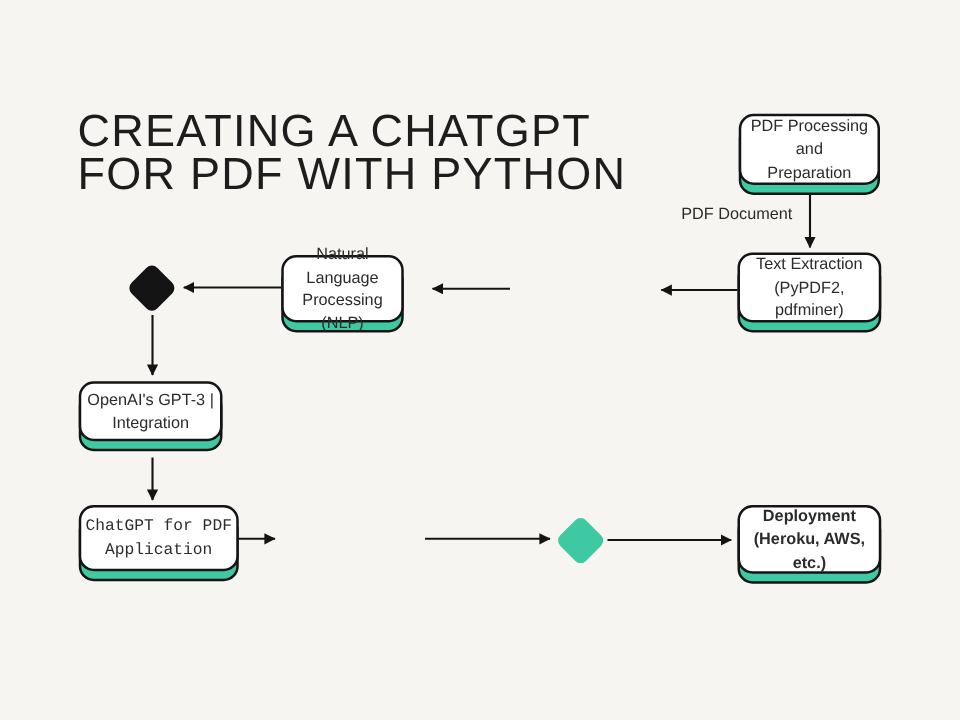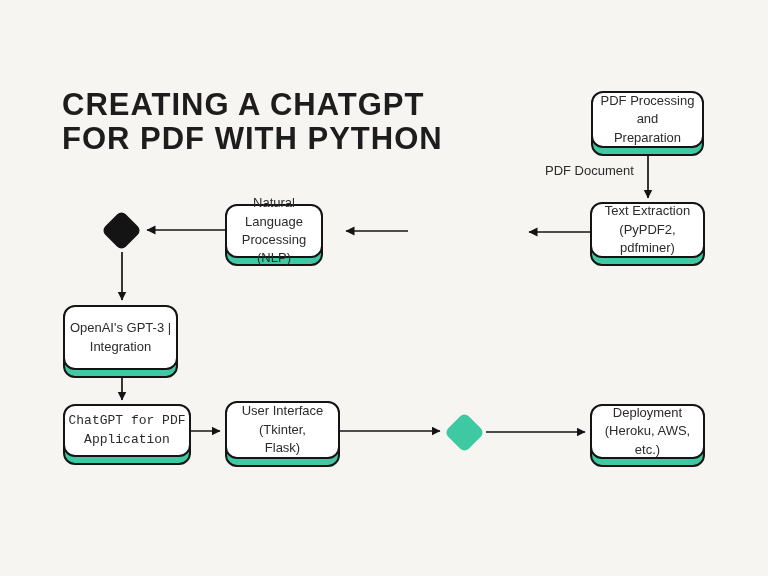--- a/index.html
+++ b/index.html
@@ -13,23 +13,23 @@
   .canvas{
     position:relative;
     width:768px;height:576px;
     background:var(--bg);
     overflow:hidden;
   }
   .title{
     position:absolute;
     left:62px;top:88px;
     margin:0;
-    font-size:31px;
+    font-size:36px;
     line-height:34px;
-    font-weight:700;
+    font-weight:400;
     letter-spacing:1px;
     color:#1D1D1D;
     white-space:pre-line;
   }
   .connectors{
     position:absolute;left:0;top:0;
     width:768px;height:576px;
     pointer-events:none;
   }
   .edge-label{
@@ -130,48 +130,40 @@
   <div class="node" style="left:225px;top:204px;width:98px;height:54px;">
     <div class="shadow"></div>
     <div class="face">
       <span class="label">Natural Language
 Processing (NLP)</span>
     </div>
   </div>
 
   <div class="diamond black"></div>
 
-  <div class="node" style="left:63px;top:305px;width:115px;height:65px;">
+  <div class="node" style="left:63px;top:305px;width:115px;height:48px;">
     <div class="shadow"></div>
     <div class="face">
       <span class="label">OpenAI's GPT-3 |
 Integration</span>
     </div>
   </div>
 
   <div class="node" style="left:63px;top:404px;width:128px;height:53px;font-family:Liberation Mono, monospace;">
     <div class="shadow"></div>
     <div class="face">
       <span class="label">ChatGPT for PDF
 Application</span>
     </div>
   </div>
 
-  <div class="node" style="left:225px;top:401px;width:115px;height:58px;">
-    <div class="shadow"></div>
-    <div class="face">
-      <span class="label">User Interface
-(Tkinter,
-Flask)</span>
-    </div>
-  </div>
 
   <div class="diamond teal"></div>
 
-  <div class="node" style="left:590px;top:404px;width:115px;height:55px;">
+  <div class="node" style="left:590px;top:404px;width:115px;height:55px;font-weight:bold;">
     <div class="shadow"></div>
     <div class="face">
       <span class="label">Deployment
 (Heroku, AWS,
 etc.)</span>
     </div>
   </div>
 
 </div>
 

